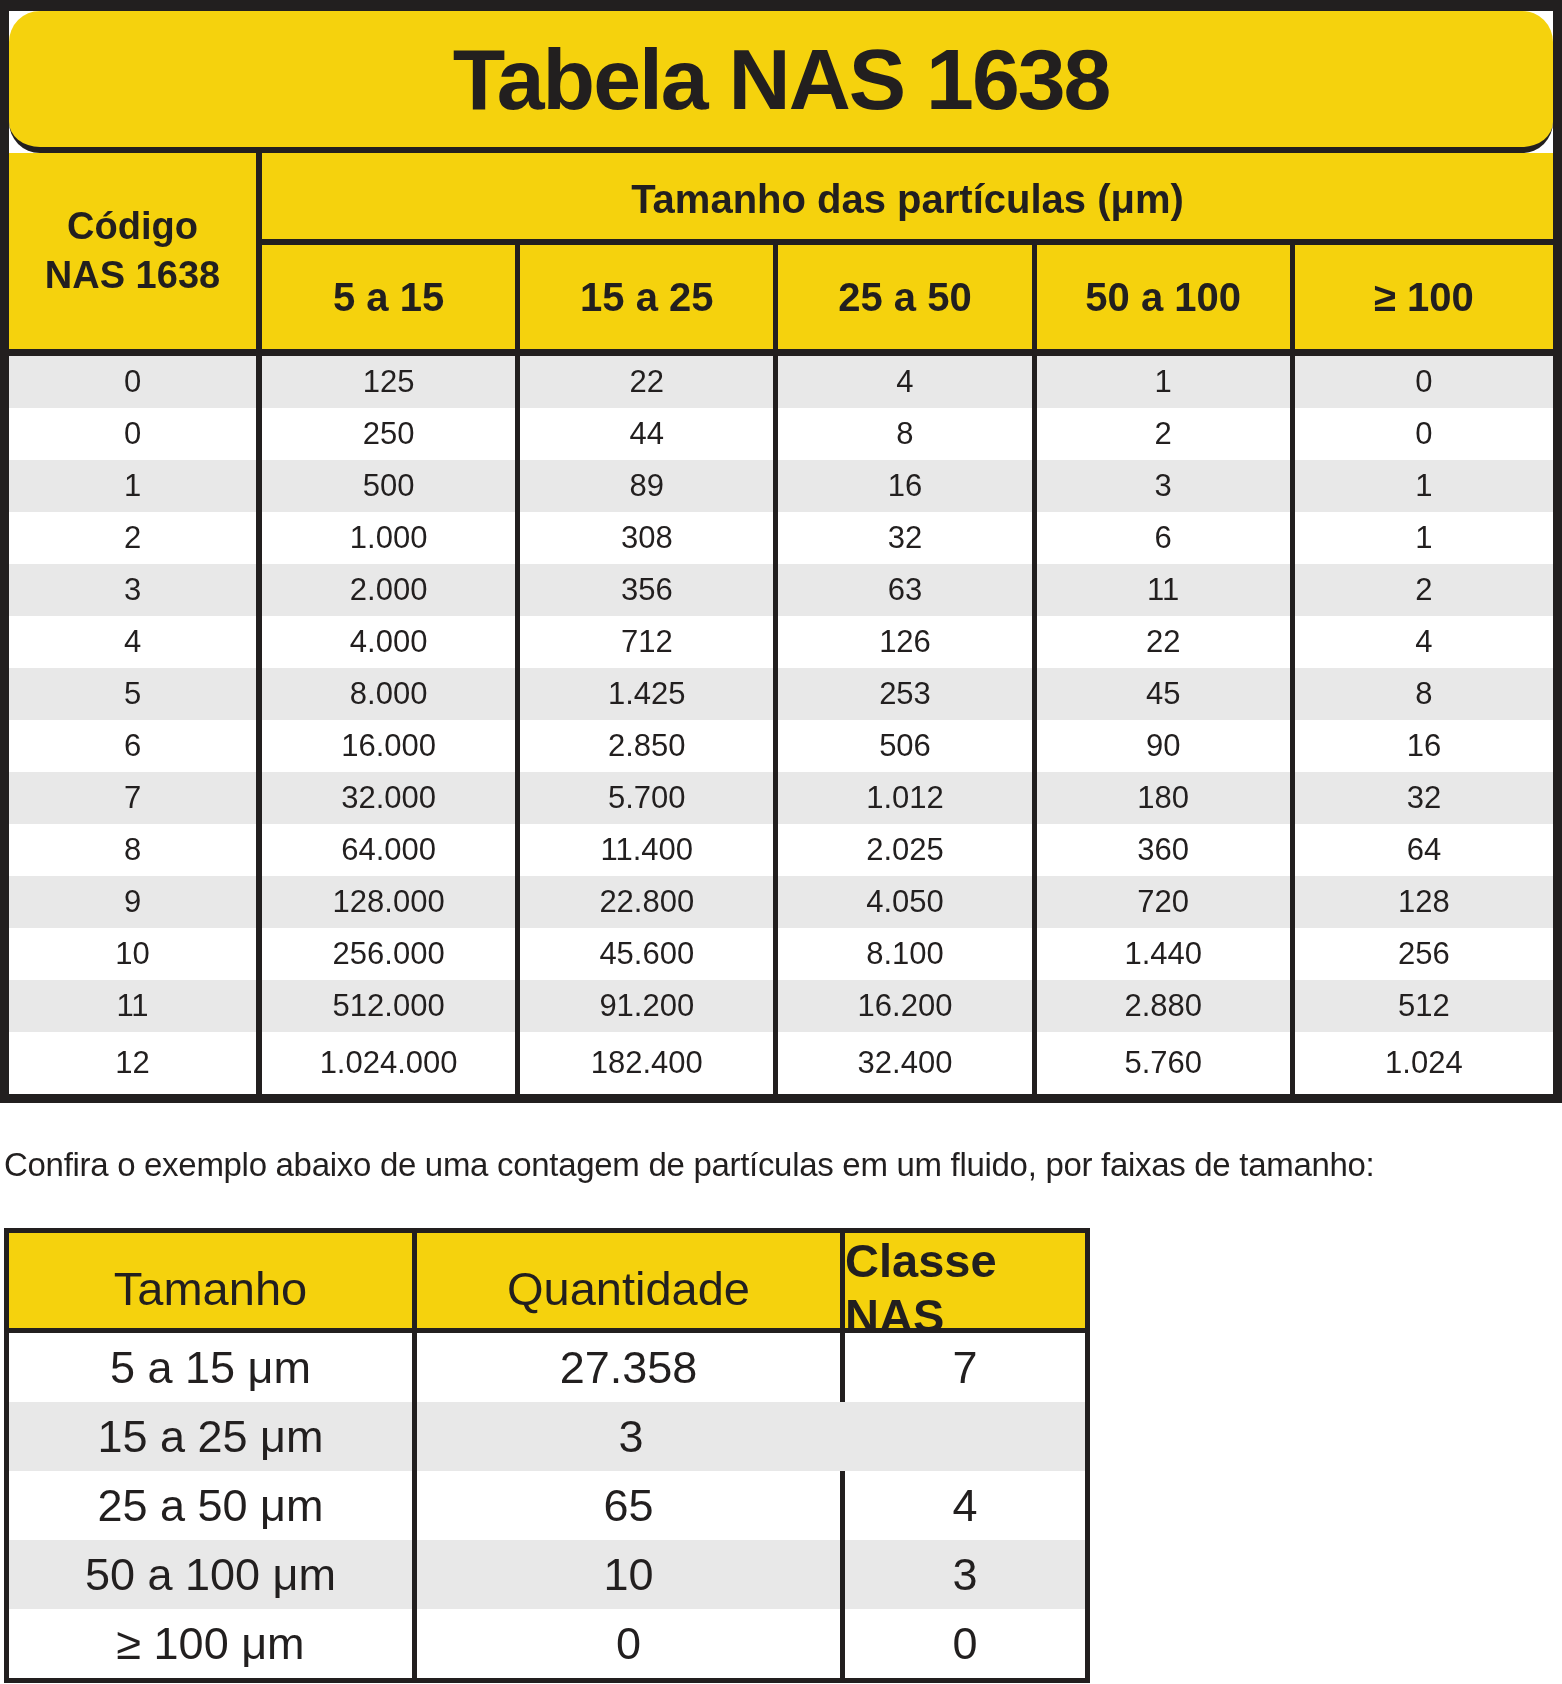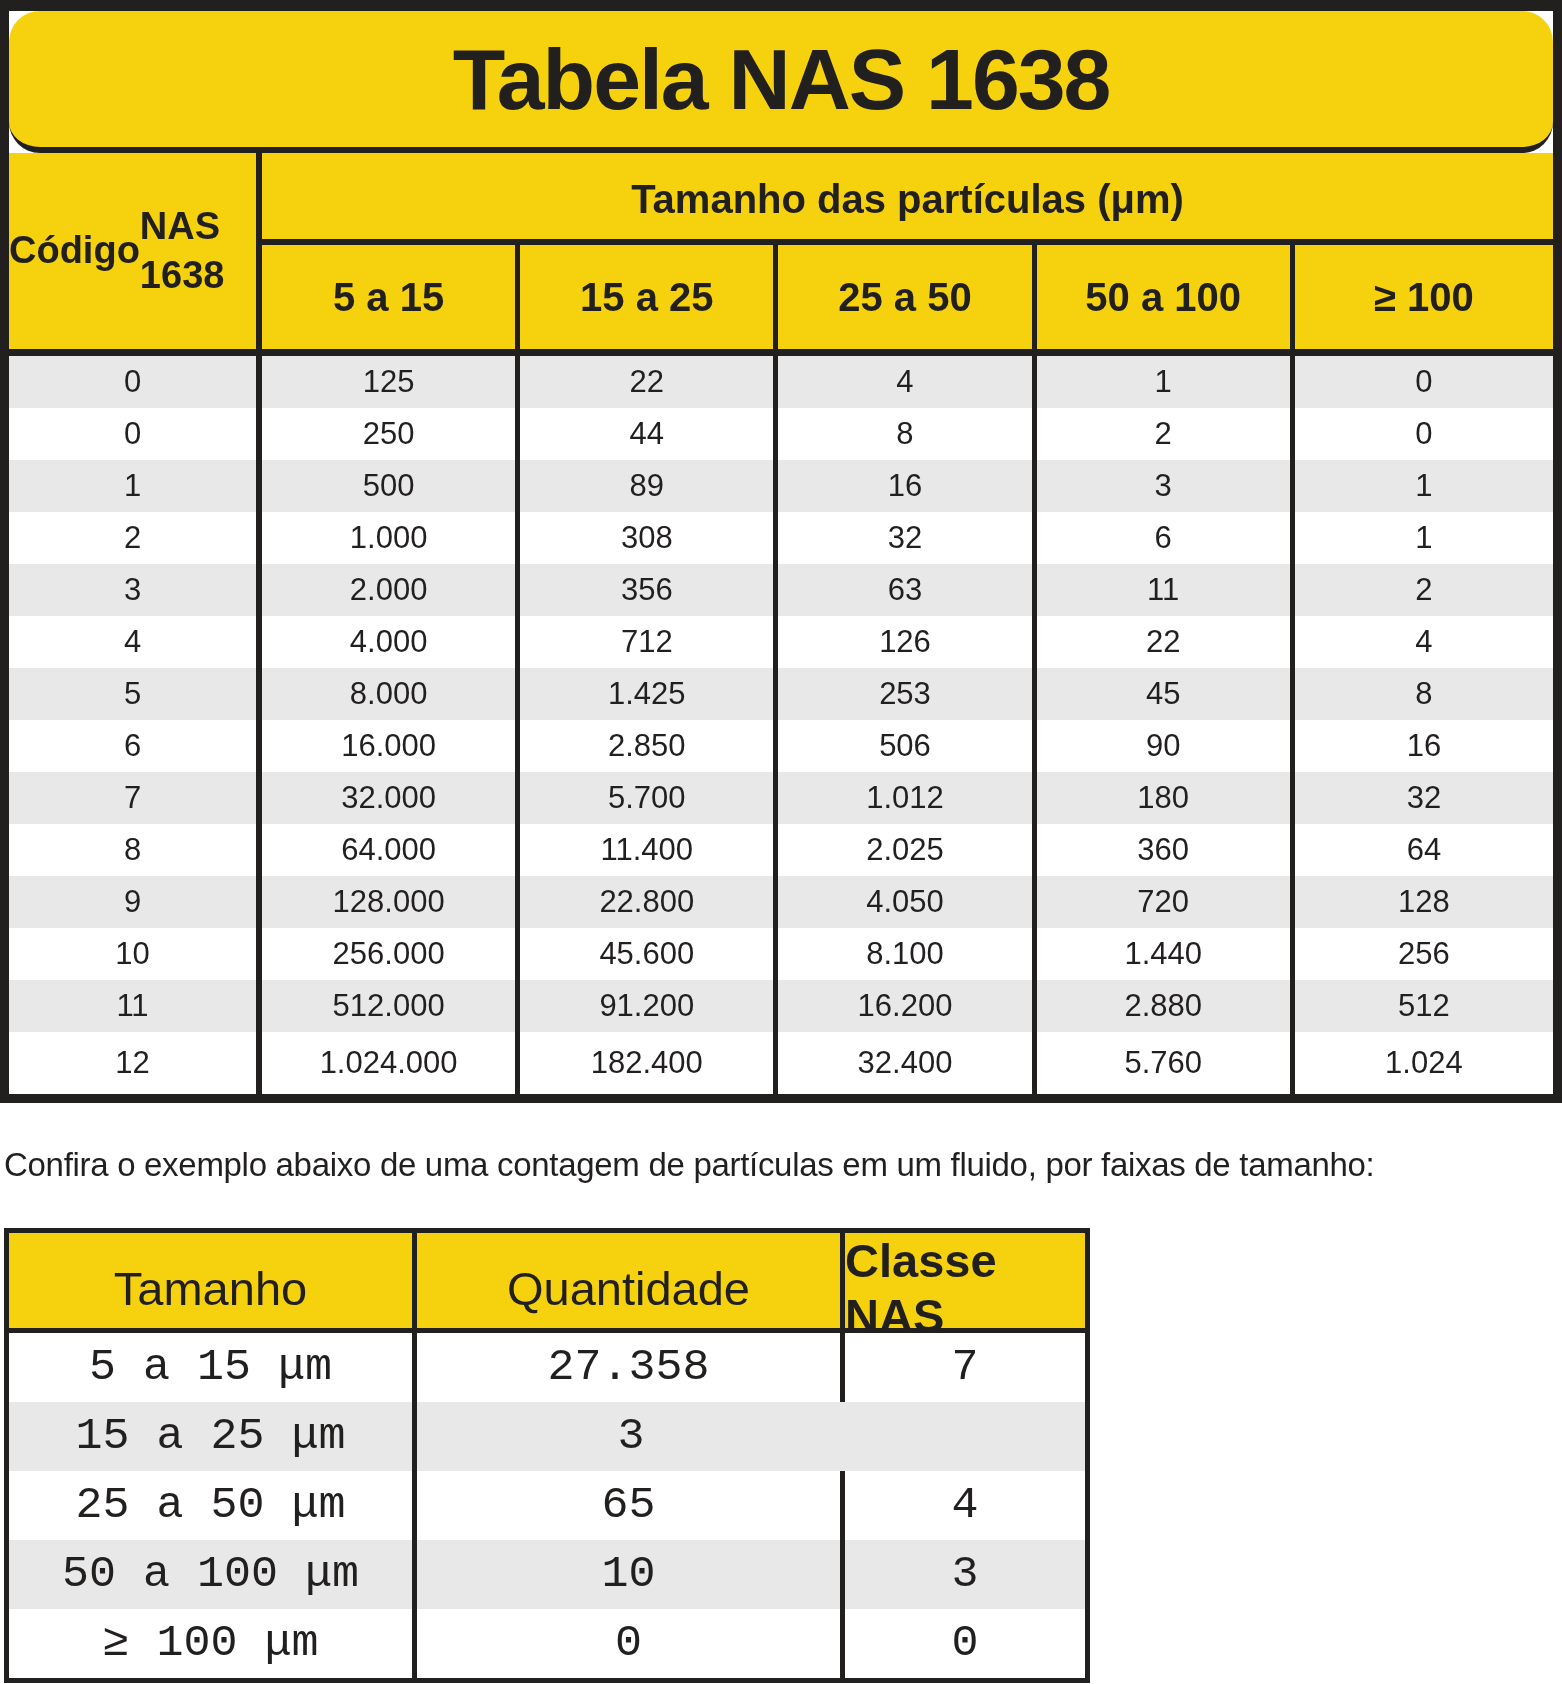--- a/index.html
+++ b/index.html
@@ -26,21 +26,21 @@
     display:flex;align-items:center;justify-content:center;
     font-size:86px;font-weight:700;letter-spacing:-2px;border-radius:31px;
   }
   .header-grid{
     display:grid;grid-template-columns:253px repeat(5,1fr);
     grid-template-rows:92px 104px;background:var(--yellow);
   }
   .corner{
     grid-row:1/3;grid-column:1;
     border-right:6px solid var(--border);
-    display:flex;flex-direction:row;align-items:center;justify-content:center;
+    display:flex;flex-direction:column;align-items:center;justify-content:center;
     font-weight:700;font-size:38px;line-height:1.3;
   }
   .group-h{
     grid-column:2/7;border-bottom:6px solid var(--border);
     display:flex;align-items:center;justify-content:center;
     font-weight:700;font-size:40px;margin-top:7px;
   }
   .sub-h{
     display:flex;align-items:center;justify-content:center;
     font-weight:700;font-size:40px;
@@ -74,21 +74,21 @@
   }
   .ex-header > div{
     display:flex;align-items:center;justify-content:center;
     font-size:47px;border-right:5px solid var(--border);
   }
   .ex-header > div:last-child{border-right:none;font-weight:bold;}
   .ex-row{display:grid;grid-template-columns:408px 428px 1fr;height:69px;}
   .ex-body .ex-row:nth-of-type(even){background:var(--stripe);}
   .ex-row > div{
     display:flex;align-items:center;justify-content:center;
-    font-size:45px;border-right:5px solid var(--border);font-family:Liberation Mono, monospace;
+    font-size:45px;border-right:5px solid var(--border);
   }
   .ex-row > div:last-child{border-right:none;}
 </style>
 </head>
 <body>
 
 <div class="main-table">
   <div class="title-bar">Tabela NAS 1638</div>
 
   <div class="header-grid">

